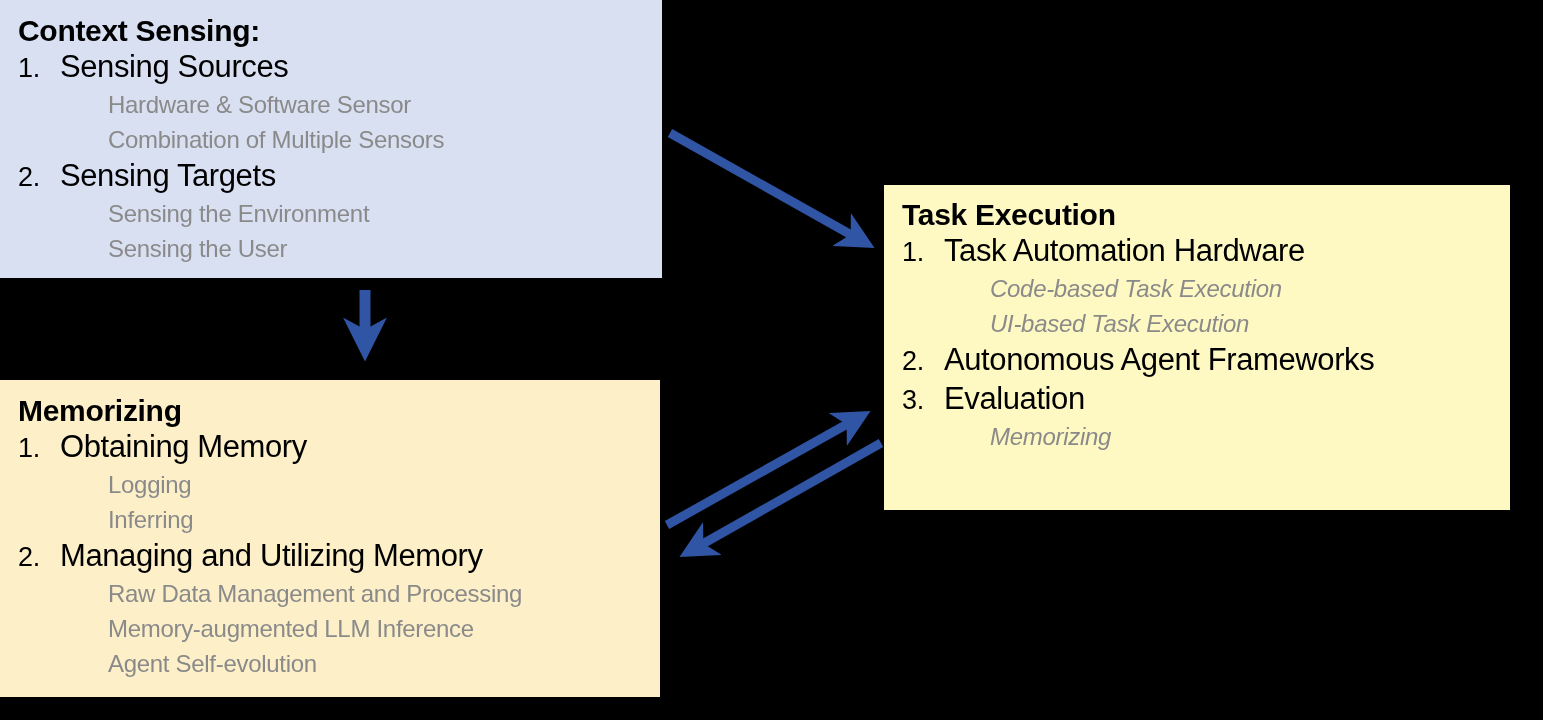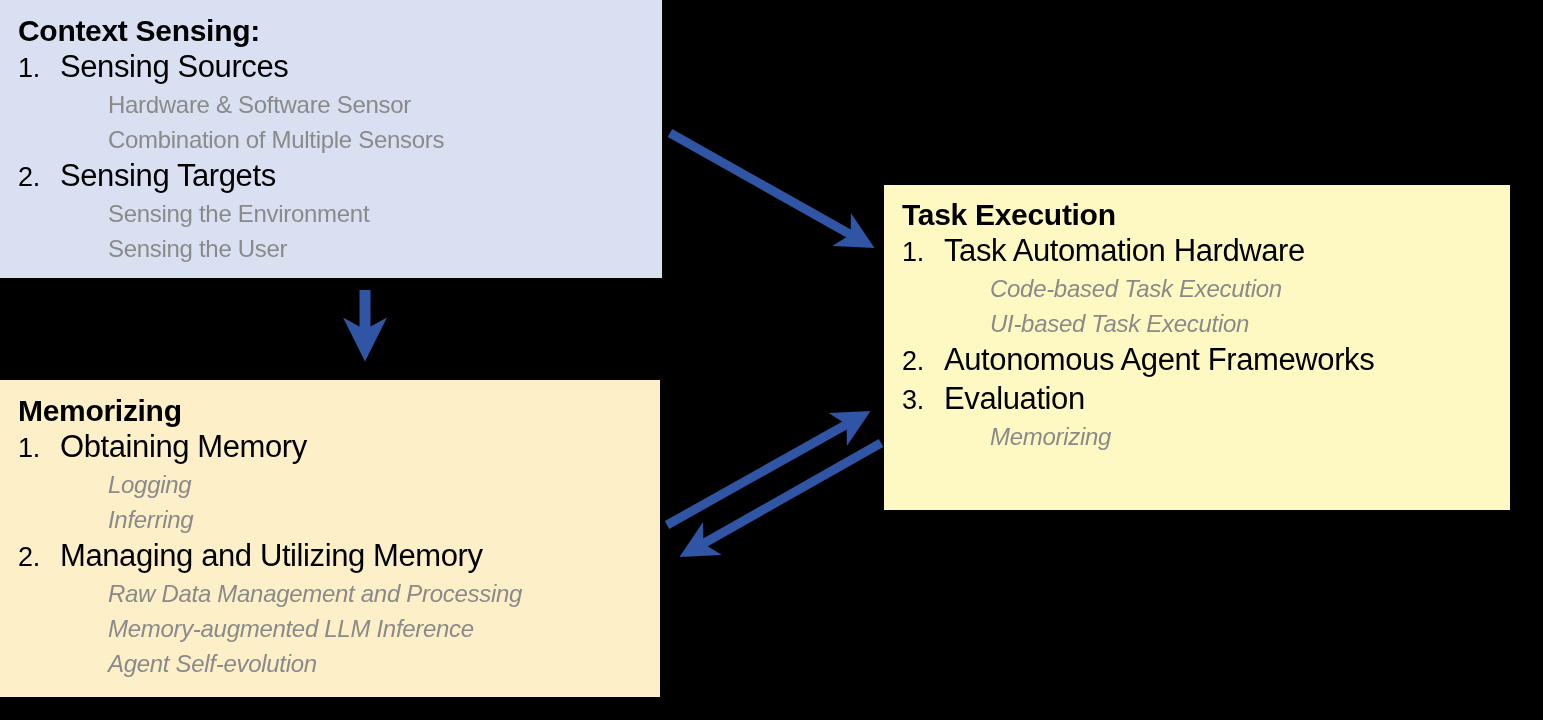--- a/index.html
+++ b/index.html
@@ -49,21 +49,21 @@
     letter-spacing: -0.4px;
   }
   .subitem {
     color: #8a8a8a;
     font-size: 24px;
     line-height: 35px;
     letter-spacing: -0.3px;
     white-space: nowrap;
   }
   .sub-indent-blue   { padding-left: 90px; }
-  .sub-indent-yellow { padding-left: 90px; font-style: italic; }
+  .sub-indent-yellow { padding-left: 90px; }
   .sub-indent-green  { padding-left: 88px; font-style: italic; }
 
   #box-context {
     left: 0px;  top: 0px;
     width: 662px; height: 278px;
     padding: 14px 0 0 18px;
   }
   #box-memorizing {
     left: 0px;  top: 380px;
     width: 660px; height: 317px;

